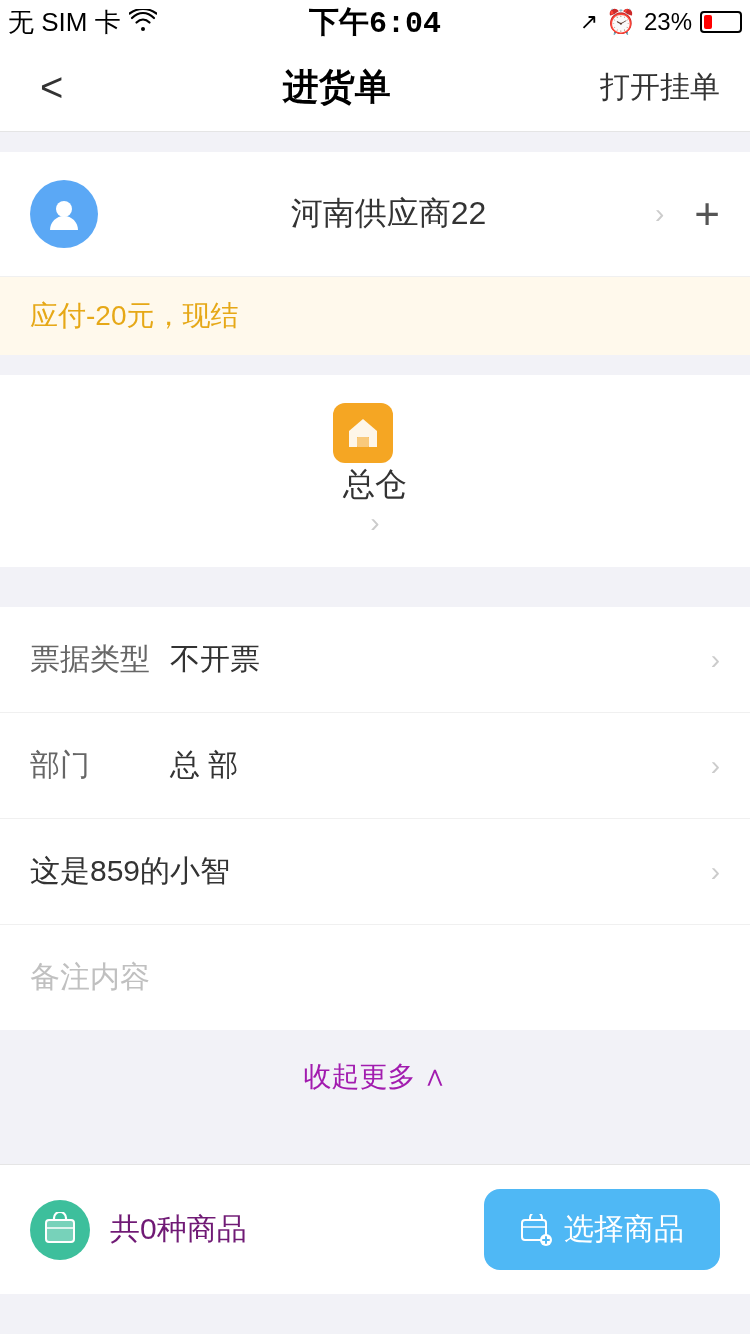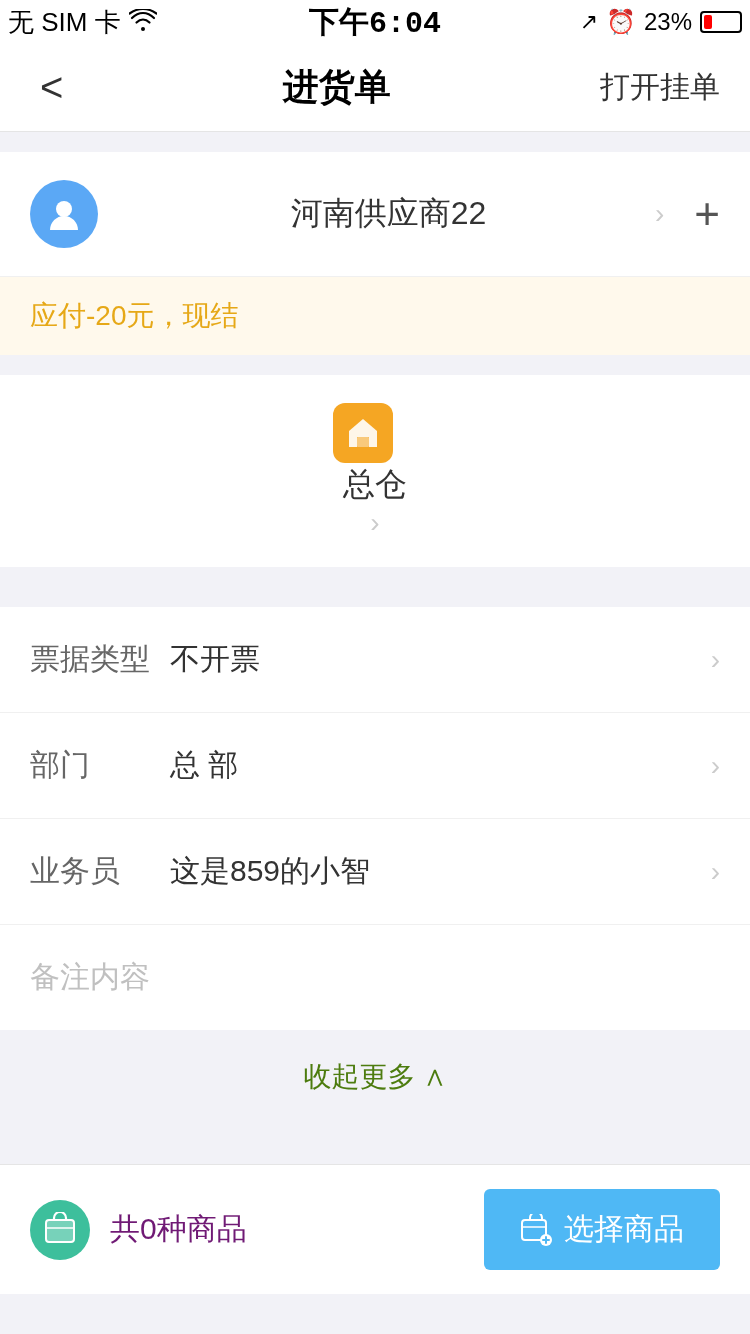--- a/index.html
+++ b/index.html
@@ -215,21 +215,21 @@
     }
 
     
     .collapse-row {
       background: #f2f2f7;
       padding: 28px 30px;
       display: flex;
       align-items: center;
       justify-content: center;
       font-size: 28px;
-      color: #4d7c0f;
+      color: #a21caf;
       cursor: pointer;
     }
 
     
     .bottom-bar {
       display: flex;
       align-items: center;
       padding: 24px 30px;
       background: #fff;
       border-top: 1px solid #e5e5e5;
@@ -251,21 +251,21 @@
     }
     .product-count {
       flex: 1;
       font-size: 30px;
       color: #701a75;
     }
     .select-product-btn {
       background: #4fb8f5;
       color: #fff;
       border: none;
-      border-radius: 6px;
+      border-radius: 16px;
       padding: 20px 36px;
       font-size: 30px;
       display: flex;
       align-items: center;
       gap: 12px;
       cursor: pointer;
     }
     .select-product-btn svg {
       width: 32px;
       height: 32px;
@@ -352,21 +352,20 @@
     <span class="row-arrow">›</span>
   </div>
 
   <div class="form-row">
     <span class="form-label">部门</span>
     <span class="form-value">总 部</span>
     <span class="row-arrow">›</span>
   </div>
 
   <div class="form-row">
-    <span class="form-label">业务员</span>
     <span class="form-value">这是859的小智</span>
     <span class="row-arrow">›</span>
   </div>
 
   <div class="form-row">
     <span class="form-placeholder">备注内容</span>
   </div>
 </div>
 
 <div class="collapse-row">

